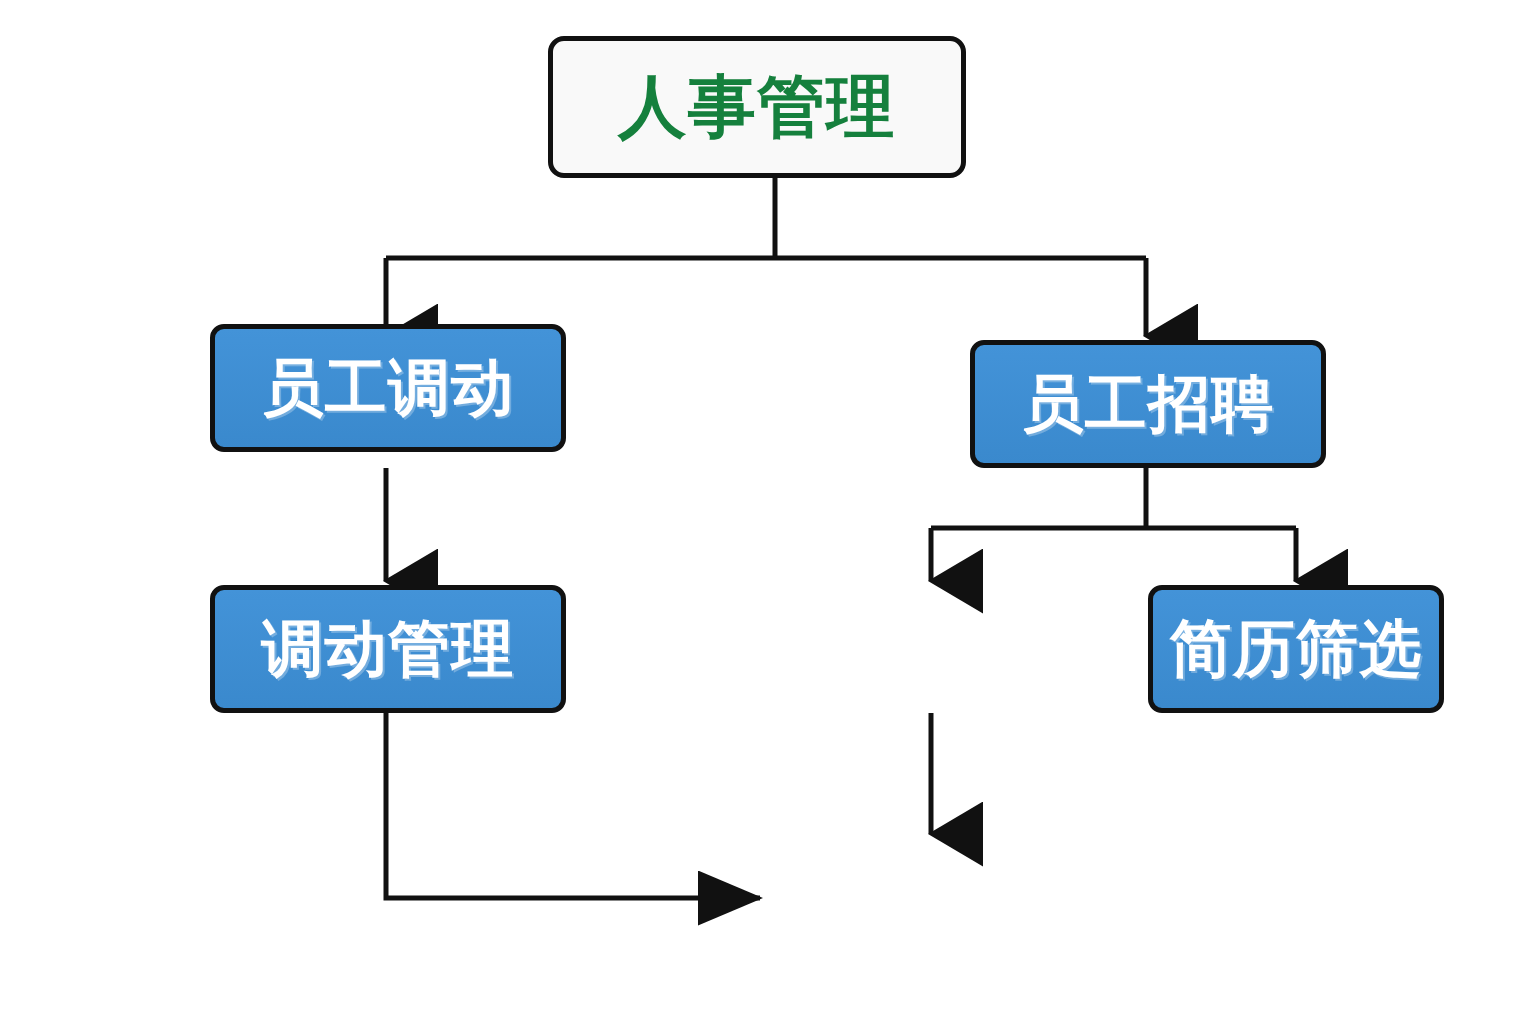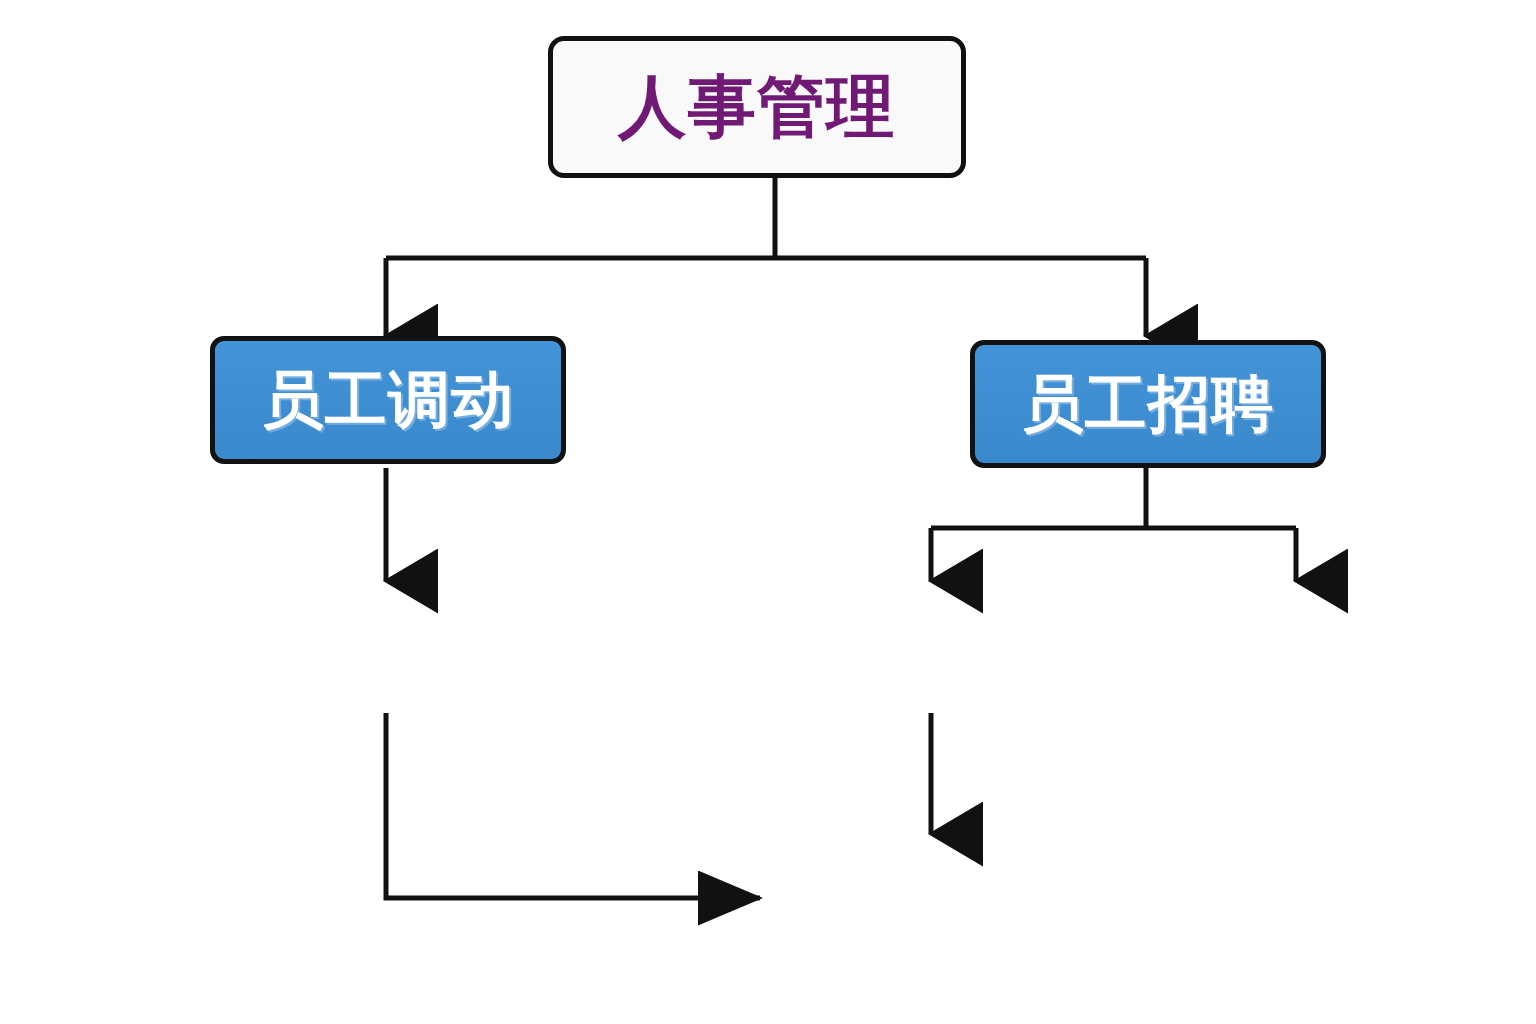--- a/index.html
+++ b/index.html
@@ -42,38 +42,38 @@
   .node-label {
     display: block;
     line-height: 1;
     letter-spacing: 0.02em;
   }
   .node-root {
     background: #f9f9f9;
     border-radius: 16px;
   }
   .node-root .node-label {
-    color: #701a75;
+    color: #15803d;
     font-size: 68px;
     font-weight: 700;
   }
   .node-blue {
     background: #3d8ed4;
     background-image: linear-gradient(180deg, #4393d8 0%, #3a89cd 100%);
   }
   .node-blue .node-label {
     color: #ffffff;
     font-size: 62px;
     font-weight: 700;
     text-shadow: 2px 2px 0 rgba(255,255,255,0.28);
   }
 
   
   #node-root        { left: 548px;  top: 36px;  width: 418px; height: 142px; }
-  #node-transfer    { left: 210px;  top: 336px; width: 356px; height: 128px; }
+  #node-transfer    { left: 210px;  top: 324px; width: 356px; height: 128px; }
   #node-recruit     { left: 970px;  top: 340px; width: 356px; height: 128px; }
   #node-transfer-mgmt { left: 210px; top: 585px; width: 356px; height: 128px; }
   #node-recruit-plan  { left: 765px; top: 585px; width: 332px; height: 128px; }
   #node-resume-screen { left: 1148px; top: 585px; width: 296px; height: 128px; }
   #node-hire-mgmt     { left: 765px; top: 838px; width: 338px; height: 128px; }
 </style>
 </head>
 <body>
 
 <div id="diagram-canvas">
@@ -119,17 +119,23 @@
   </div>
 
   <div class="node node-blue" id="node-transfer">
     <span class="node-label">员工调动</span>
   </div>
 
   <div class="node node-blue" id="node-recruit">
     <span class="node-label">员工招聘</span>
   </div>
 
+  <div class="node node-blue" id="node-transfer-mgmt">
+    <span class="node-label">调动管理</span>
+  </div>
 
 
+  <div class="node node-blue" id="node-resume-screen">
+    <span class="node-label">简历筛选</span>
+  </div>
 
 
 </div>
 
 </body></html>

